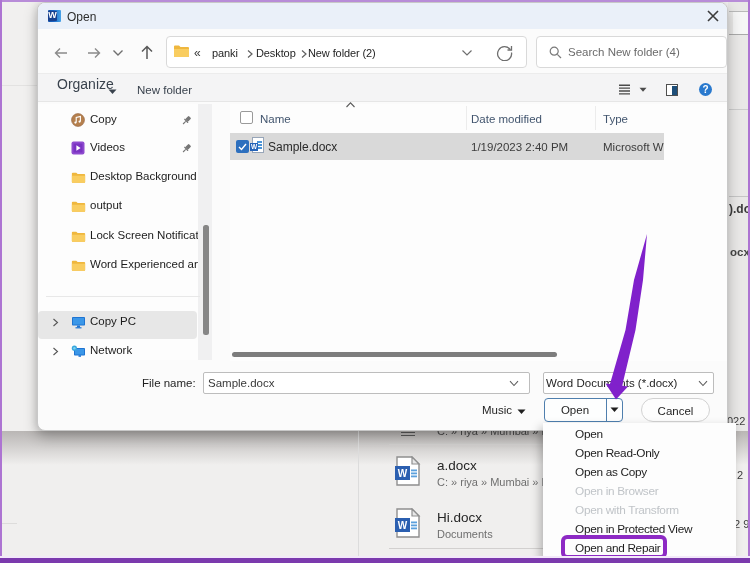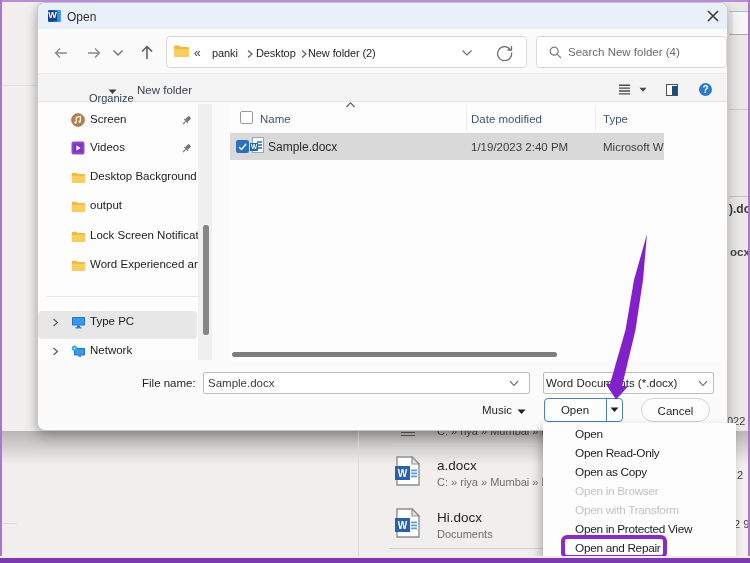--- a/index.html
+++ b/index.html
@@ -116,21 +116,21 @@
       </svg>
 
     <div class="abs" style="left:498px;top:33px;width:191px;height:32px;background:#fff;border:1px solid #d9d9d9;border-radius:4px;"></div>
     <svg class="abs" style="left:511px;top:43px;" width="13" height="13" viewBox="0 0 13 13">
         <circle cx="5.2" cy="5.2" r="4" fill="none" stroke="#7a7a7a" stroke-width="1.2"></circle>
         <path d="M8.3 8.3 L12 12" stroke="#7a7a7a" stroke-width="1.2"></path>
       </svg>
     <div class="abs" style="left:530px;top:43px;color:#6b6b6b;font-size:11.5px;">Search New folder (4)</div>
 
     <div class="abs" style="left:0px;top:70px;width:691px;height:29px;background:#f4f4f5;border-top:1px solid #ececec;border-bottom:1px solid #e6e6e6;"></div>
-    <div class="abs" style="left:19px;top:89px;color:#39424d;font-size:11px;margin-left:32px;">Organize</div>
+    <div class="abs" style="left:19px;top:73px;color:#39424d;font-size:14px;">Organize</div>
     <svg class="abs" style="left:70px;top:86px;" width="9" height="6" viewBox="0 0 9 6">
         <path d="M0.5 0.5 L4.5 5 L8.5 0.5" fill="#39424d"></path>
       </svg>
     <div class="abs" style="left:99px;top:81px;color:#39424d;font-size:11.5px;">New folder</div>
     <svg class="abs" style="left:581px;top:81px;" width="11" height="11" viewBox="0 0 11 11">
         <path d="M0 1.2 H11 M0 4.1 H11 M0 7 H11 M0 9.9 H11" stroke="#4b4b4b" stroke-width="1.4"></path>
       </svg>
     <svg class="abs" style="left:601px;top:84px;" width="8" height="6" viewBox="0 0 8 6">
         <path d="M0.5 0.8 L4 4.8 L7.5 0.8" fill="#4b4b4b"></path>
       </svg>
@@ -203,21 +203,21 @@
   </div>
 
   <div id="sidebar">
       <div class="abs" style="left:71px;top:113px;width:15px;height:14px;"><svg width="14" height="14" viewBox="0 0 14 14">
           <circle cx="7" cy="7" r="6.5" fill="#b5804e"></circle>
           <circle cx="7" cy="7" r="6.5" fill="none" stroke="#8a5530" stroke-width="0.5"></circle>
           <path d="M5.2 9.6 V4.4 L9.4 3.4 V8.6" fill="none" stroke="#fff" stroke-width="1.1"></path>
           <circle cx="4.4" cy="9.6" r="1.1" fill="#fff"></circle>
           <circle cx="8.6" cy="8.6" r="1.1" fill="#fff"></circle>
         </svg></div>
-      <div class="abs" style="left:90px;top:113px;width:108px;height:15px;overflow:hidden;white-space:nowrap;color:#1c1c1c;font-size:11.5px;">Screen</div>
+      <div class="abs" style="left:90px;top:113px;width:108px;height:15px;overflow:hidden;white-space:nowrap;color:#1c1c1c;font-size:11.5px;">Copy</div>
       <svg class="abs" style="left:181px;top:115px" width="11" height="11" viewBox="0 0 11 11">
         <g transform="rotate(45 5.5 5.5)">
           <rect x="3.6" y="0.6" width="3.8" height="4.6" rx="1" fill="#767676"></rect>
           <rect x="2.8" y="5.2" width="5.4" height="1.4" rx="0.7" fill="#767676"></rect>
           <rect x="5" y="6.6" width="1.1" height="3.8" fill="#767676"></rect>
         </g>
       </svg>
       <div class="abs" style="left:71px;top:141px;width:15px;height:14px;"><svg width="14" height="14" viewBox="0 0 14 14">
           <rect x="0.5" y="0.5" width="13" height="13" rx="2" fill="#8f4bcf"></rect>
           <rect x="2.5" y="2.5" width="9" height="9" fill="#7a33c2"></rect>
@@ -253,21 +253,21 @@
       <div class="abs" style="left:90px;top:258px;width:108px;height:15px;overflow:hidden;white-space:nowrap;color:#1c1c1c;font-size:11.5px;">Word Experienced an I</div>
       <svg class="abs" style="left:52px;top:318px" width="7" height="9" viewBox="0 0 7 9">
         <path d="M1.5 1 L5.5 4.5 L1.5 8" fill="none" stroke="#555" stroke-width="1.1"></path>
       </svg>
       <div class="abs" style="left:71px;top:315px;width:15px;height:14px;"><svg width="15" height="13" viewBox="0 0 15 13">
           <rect x="1" y="1" width="13" height="8.5" rx="0.8" fill="#1f74d2"></rect>
           <rect x="2" y="2" width="11" height="6.5" fill="#3b97e8"></rect>
           <rect x="6" y="9.5" width="3" height="2" fill="#1f74d2"></rect>
           <rect x="4.5" y="11.2" width="6" height="1.2" fill="#1f74d2"></rect>
         </svg></div>
-      <div class="abs" style="left:90px;top:315px;width:108px;height:15px;overflow:hidden;white-space:nowrap;color:#1c1c1c;font-size:11.5px;">Type PC</div>
+      <div class="abs" style="left:90px;top:315px;width:108px;height:15px;overflow:hidden;white-space:nowrap;color:#1c1c1c;font-size:11.5px;">Copy PC</div>
       <svg class="abs" style="left:52px;top:347px" width="7" height="9" viewBox="0 0 7 9">
         <path d="M1.5 1 L5.5 4.5 L1.5 8" fill="none" stroke="#555" stroke-width="1.1"></path>
       </svg>
       <div class="abs" style="left:71px;top:344px;width:15px;height:14px;"><svg width="15" height="13" viewBox="0 0 15 13">
           <rect x="3" y="3" width="11" height="7.5" rx="0.8" fill="#1f74d2"></rect>
           <rect x="4" y="4" width="9" height="5.5" fill="#3b97e8"></rect>
           <rect x="7.5" y="10.2" width="2.5" height="1.6" fill="#1f74d2"></rect>
           <circle cx="3.4" cy="3.2" r="2.6" fill="#37a7dd"></circle>
           <circle cx="3.4" cy="3.2" r="1.2" fill="#7fd0f2"></circle>
         </svg></div>

